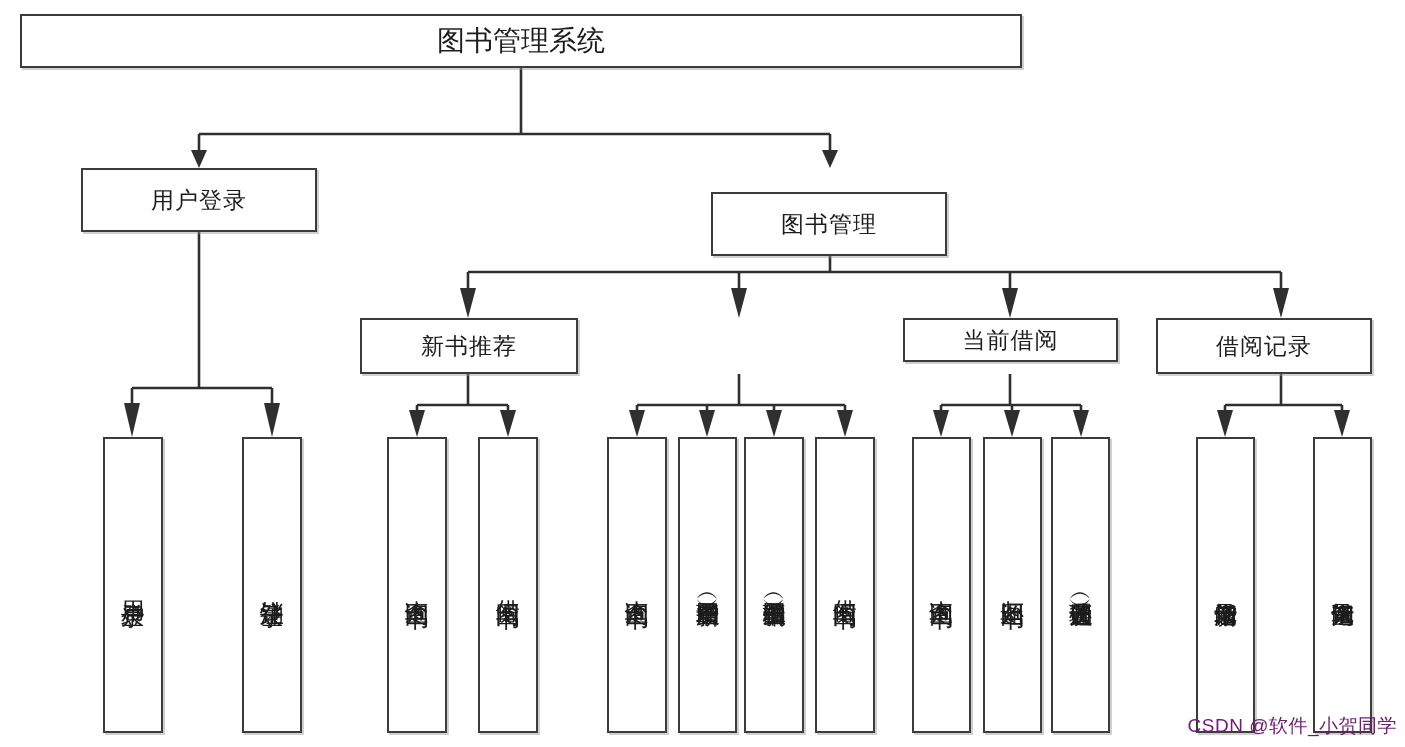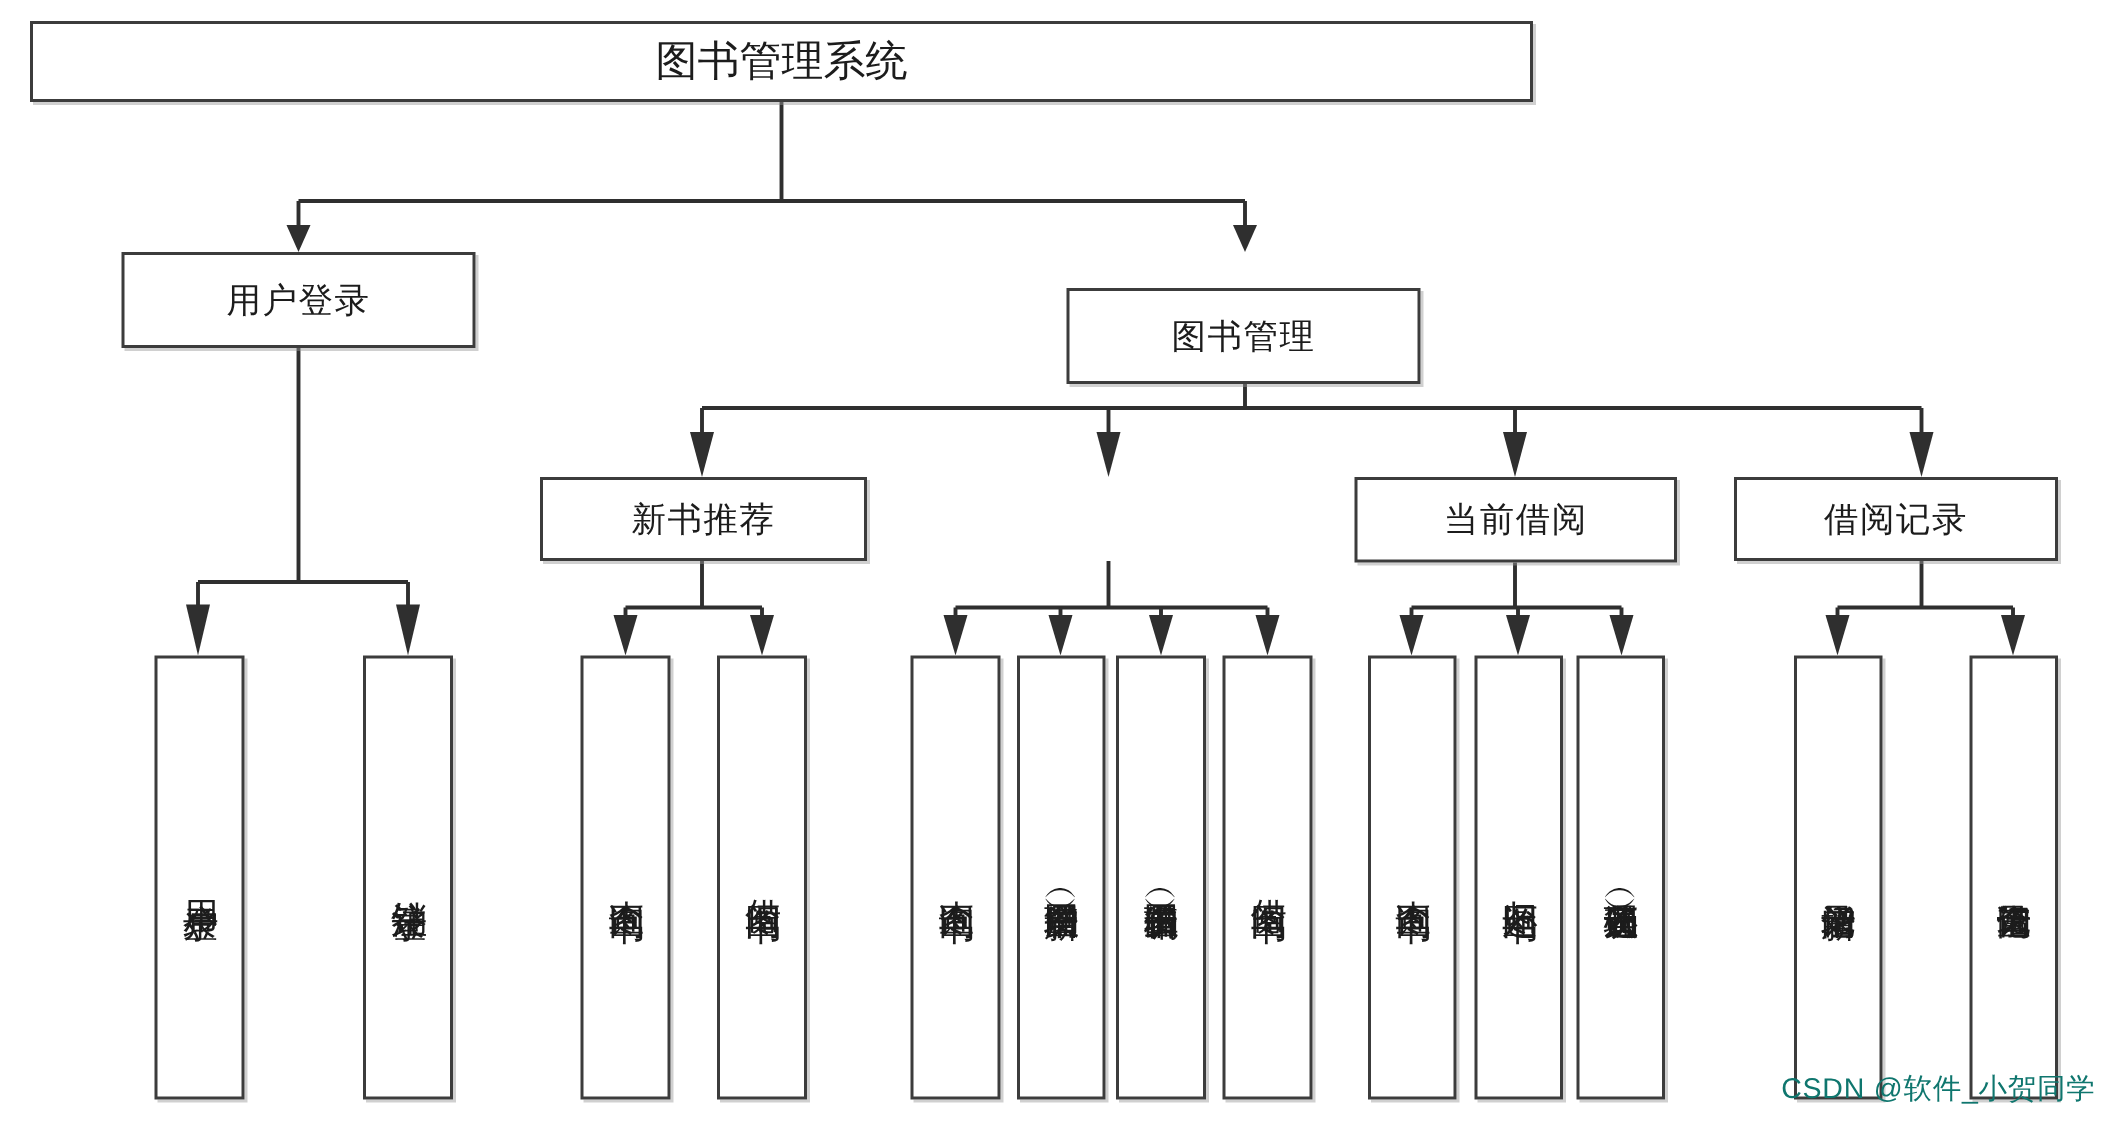--- a/index.html
+++ b/index.html
@@ -46,21 +46,21 @@
   
   svg.wires{position:absolute;left:0;top:0;width:1405px;height:747px;overflow:visible;}
   svg.wires path,svg.wires line{stroke:#2f2f2f;stroke-width:2.6;fill:none;}
   svg.wires polygon{fill:#2f2f2f;}
 
   
   .watermark{
     position:absolute;
     right:8px;bottom:8px;
     font-size:19px;
-    color:#0f766e;
+    color:#701a75;
     letter-spacing:.5px;
     white-space:nowrap;
     pointer-events:none;
   }
 </style>
 </head>
 <body>
 
 <div id="canvas">
 
@@ -136,21 +136,21 @@
   <div class="node h" style="left:81px;top:168px;width:236px;height:64px;">
     <span>用户登录</span>
   </div>
   <div class="node h" style="left:711px;top:168px;width:236px;height:64px;margin-top:24px;">
     <span>图书管理</span>
   </div>
 
   <div class="node h" style="left:360px;top:318px;width:218px;height:56px;align-items:center;">
     <span>新书推荐</span>
   </div>
-  <div class="node h" style="left:903px;top:318px;width:215px;height:57px;">
+  <div class="node h" style="left:903px;top:318px;width:215px;height:44px;">
     <span>当前借阅</span>
   </div>
   <div class="node h" style="left:1156px;top:318px;width:216px;height:56px;">
     <span>借阅记录</span>
   </div>
 
   <div class="node v" style="left:103px;top:437px;width:60px;height:296px;">
     <span class="vtext">用户登录</span>
   </div>
   <div class="node v" style="left:242px;top:437px;width:60px;height:296px;">

